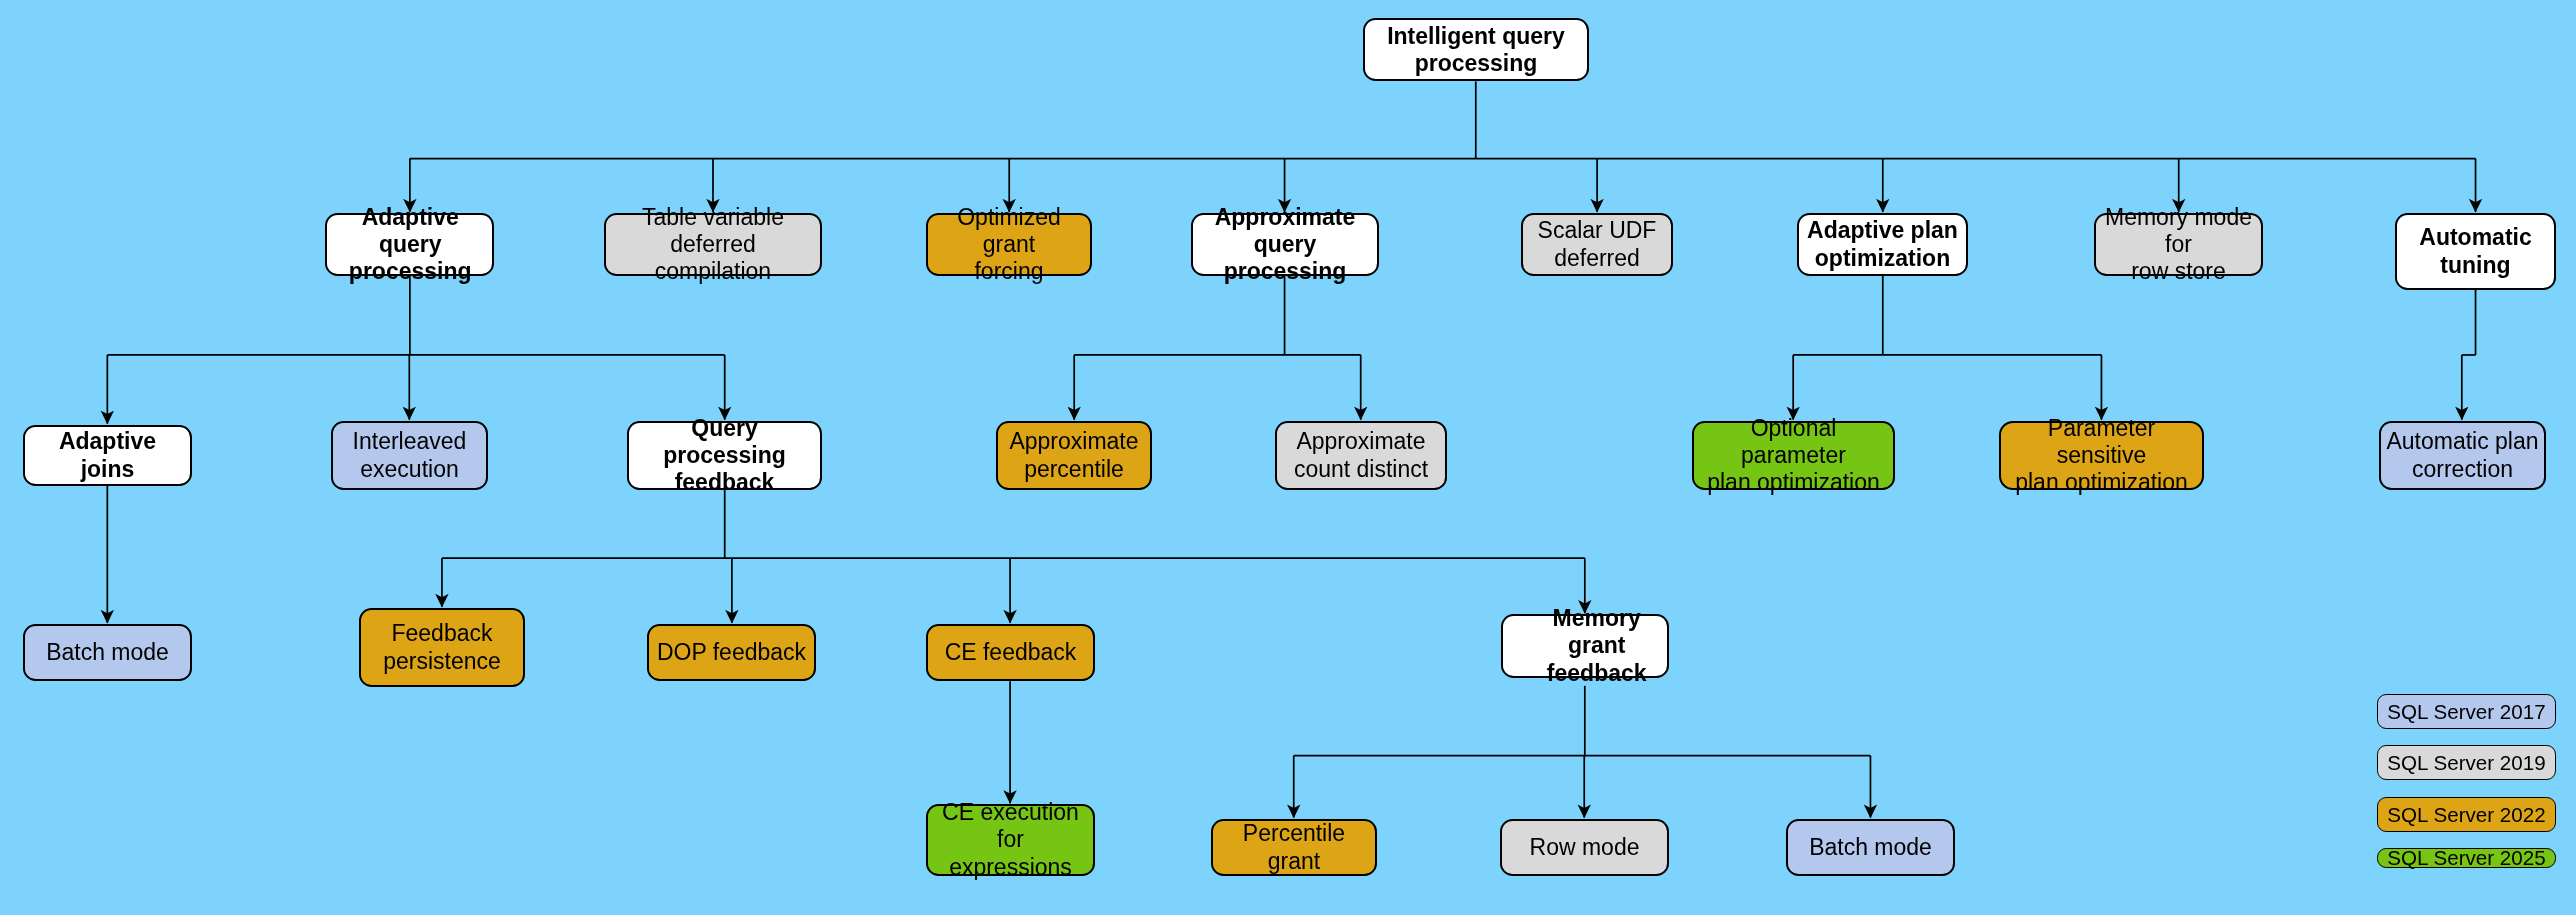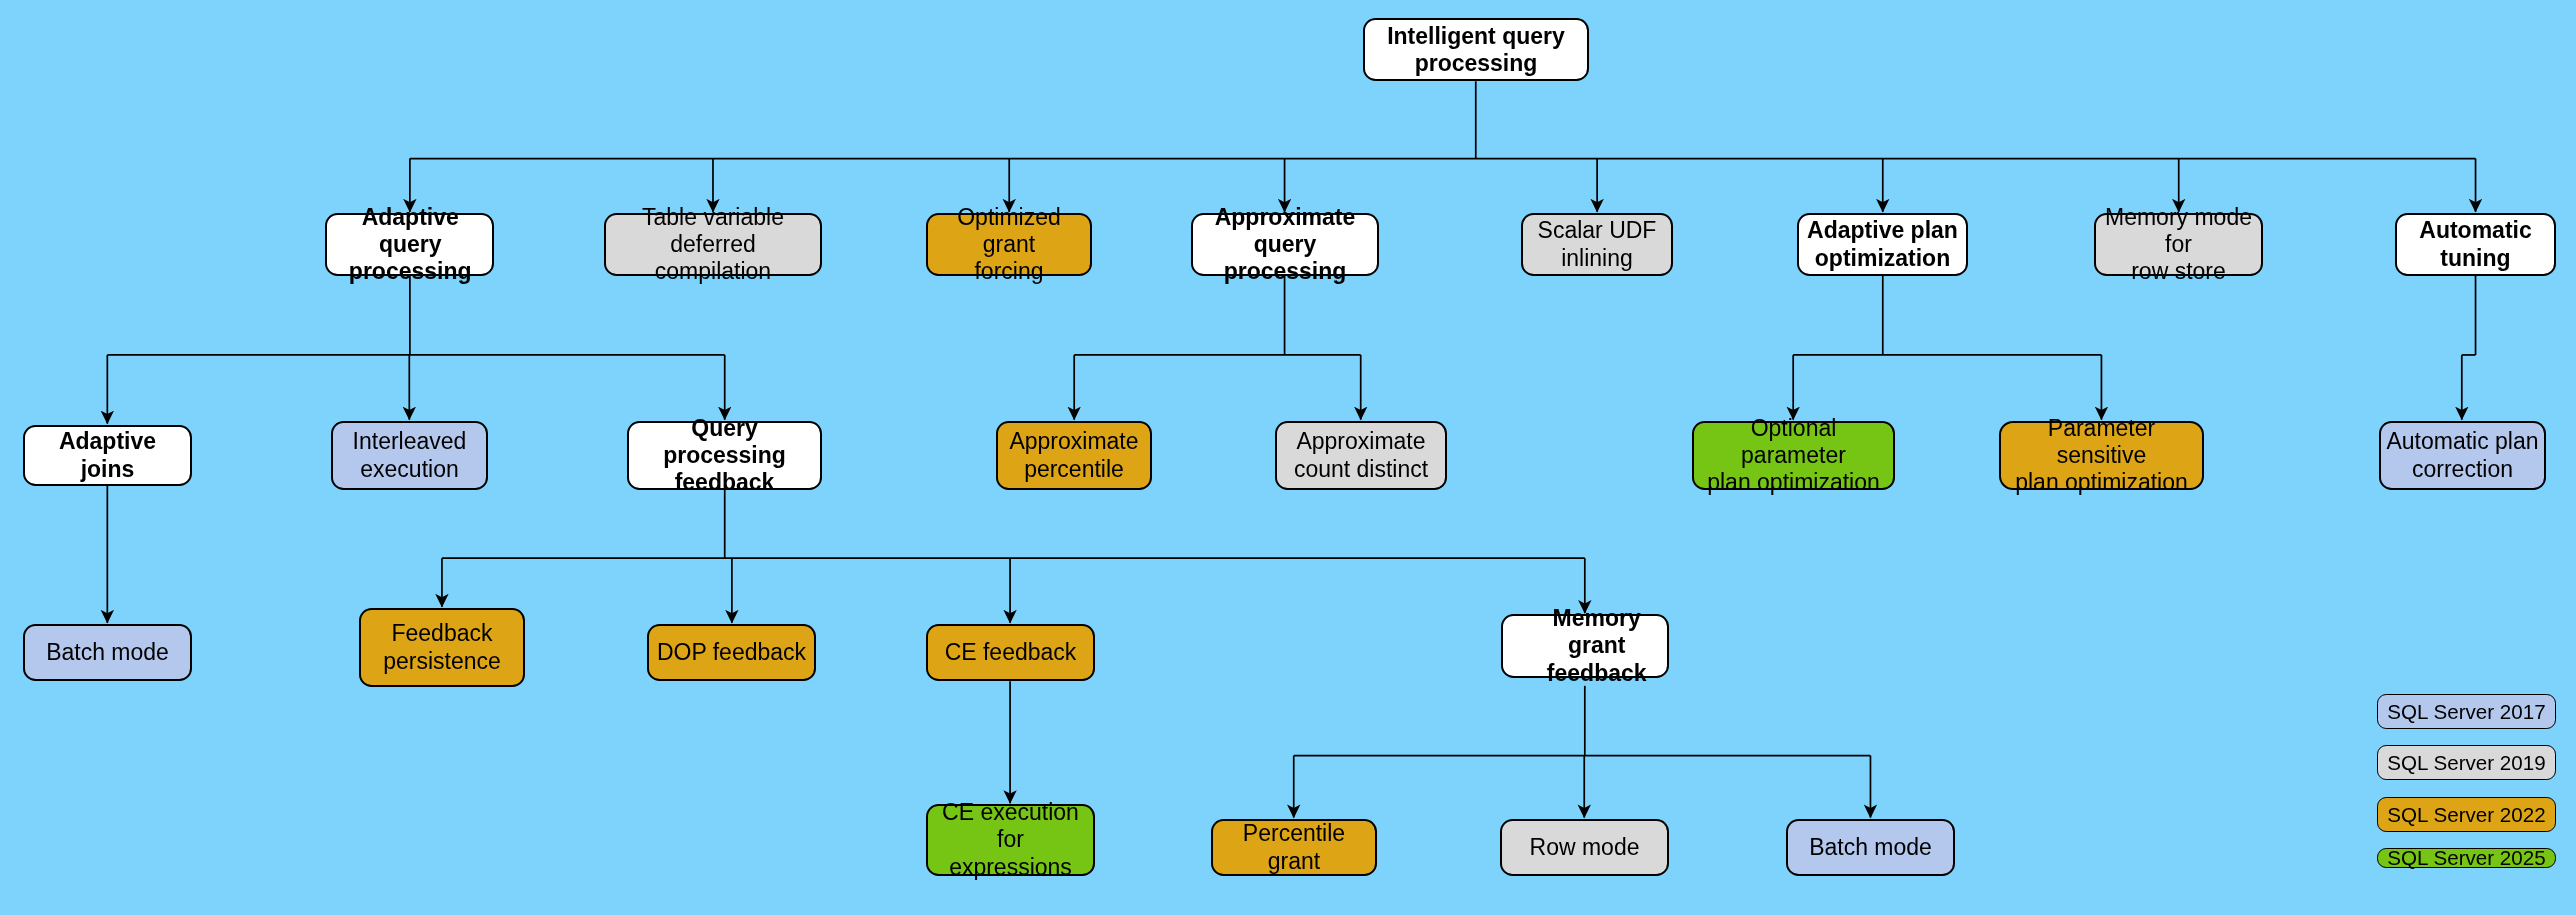--- a/index.html
+++ b/index.html
@@ -83,31 +83,31 @@
       <div class="node" style="left: 926px; top: 213px; width: 166px; height: 63px; background: rgb(221, 165, 21);">
         <span style="white-space: pre-line;">Optimized grant
 forcing</span>
       </div>
       <div class="node bold" style="left: 1191px; top: 213px; width: 188px; height: 63px; background: rgb(255, 255, 255);">
         <span style="white-space: pre-line;">Approximate
 query processing</span>
       </div>
       <div class="node" style="left: 1521px; top: 213px; width: 152px; height: 63px; background: rgb(217, 217, 217);">
         <span style="white-space: pre-line;">Scalar UDF
-inlining</span>
+deferred</span>
       </div>
       <div class="node bold" style="left: 1797px; top: 213px; width: 171px; height: 63px; background: rgb(255, 255, 255);">
         <span style="white-space: pre-line;">Adaptive plan
 optimization</span>
       </div>
       <div class="node" style="left: 2094px; top: 213px; width: 169px; height: 63px; background: rgb(217, 217, 217);">
         <span style="white-space: pre-line;">Memory mode for
 row store</span>
       </div>
-      <div class="node bold" style="left: 2395px; top: 213px; width: 161px; height: 63px; background: rgb(255, 255, 255);">
+      <div class="node bold" style="left: 2395px; top: 213px; width: 161px; height: 77px; background: rgb(255, 255, 255);">
         <span style="white-space: pre-line;">Automatic
 tuning</span>
       </div>
       <div class="node bold" style="left: 23px; top: 425px; width: 169px; height: 61px; background: rgb(255, 255, 255);">
         <span style="white-space: pre-line;">Adaptive joins</span>
       </div>
       <div class="node" style="left: 331px; top: 421px; width: 157px; height: 69px; background: rgb(180, 199, 237);">
         <span style="white-space: pre-line;">Interleaved
 execution</span>
       </div>

